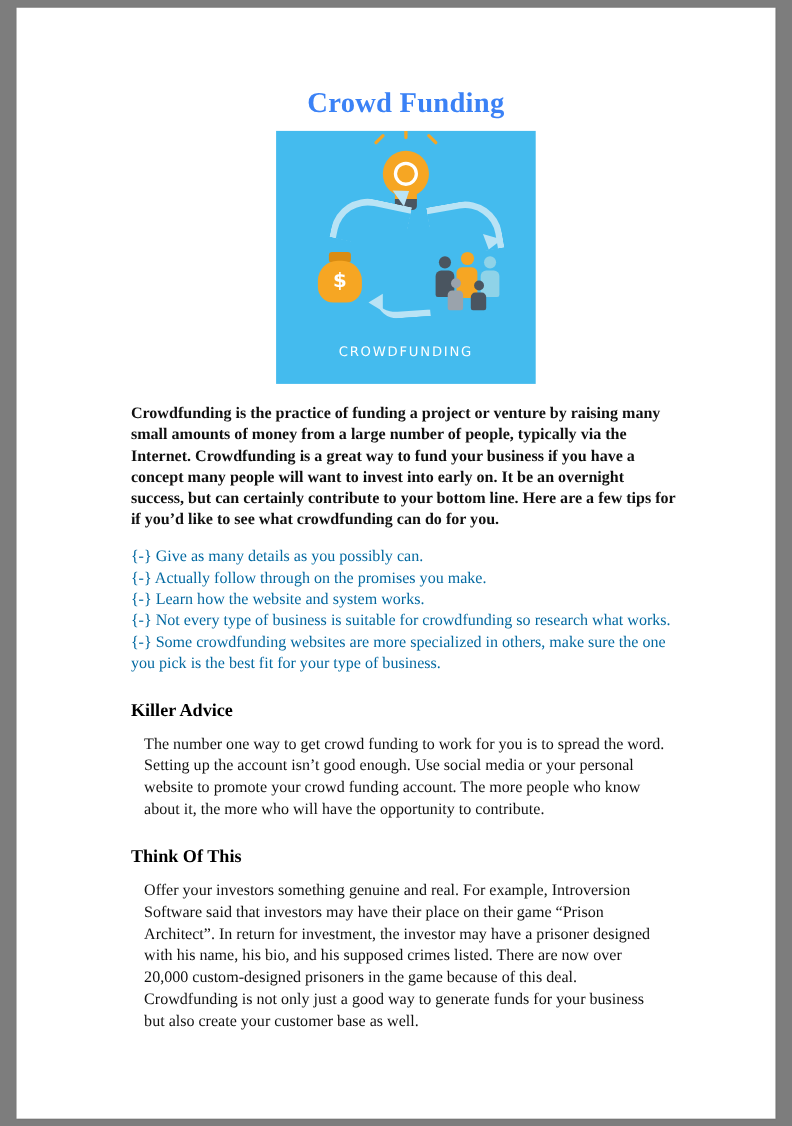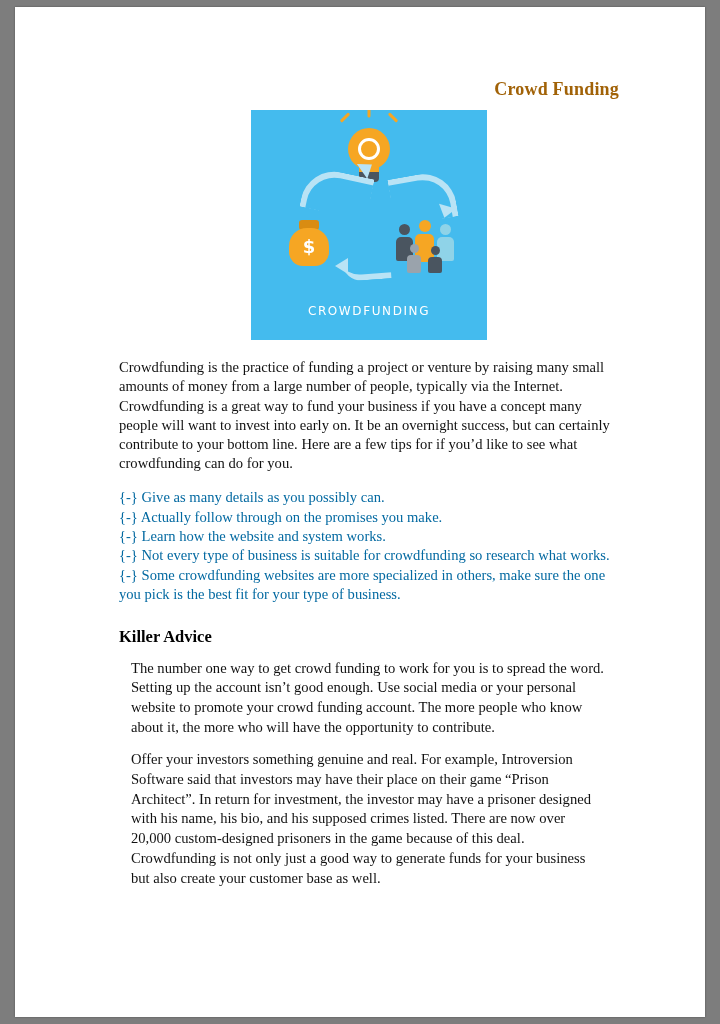--- a/index.html
+++ b/index.html
@@ -25,23 +25,23 @@
   }
   .content {
     position: absolute;
     left: 104px;
     top: 72px;
     width: 500px;
   }
   .doc-title {
     font-family: "Liberation Serif", serif;
     font-weight: bold;
-    font-size: 18px;
-    text-align: right;
-    color: #a16207;
+    font-size: 26px;
+    text-align: center;
+    color: #3b82f6;
     margin: 0 0 10px 0;
     letter-spacing: 0.2px;
   }
   .figure {
     width: 236px;
     height: 230px;
     margin: 0 auto 0 auto;
     background: #44bbee;
     position: relative;
     overflow: hidden;
@@ -56,20 +56,21 @@
     font-family: "DejaVu Sans", sans-serif;
     font-size: 12px;
     letter-spacing: 1.6px;
   }
   .body-block {
     margin-top: 18px;
     font-size: 14.6px;
     line-height: 1.32;
     color: #111;
     text-align: left;
+    font-weight: bold;
   }
   h2.section {
     font-family: "Liberation Serif", serif;
     font-weight: bold;
     font-size: 16.5px;
     margin: 22px 0 12px 0;
     color: #000;
   }
   .list {
     font-size: 14.6px;
@@ -212,16 +213,17 @@
       <p class="li">{-} Give as many details as you possibly can.</p>
       <p class="li">{-} Actually follow through on the promises you make.</p>
       <p class="li">{-} Learn how the website and system works.</p>
       <p class="li">{-} Not every type of business is suitable for crowdfunding so research what works.</p>
       <p class="li">{-} Some crowdfunding websites are more specialized in others, make sure the one you pick is the best fit for your type of business.</p>
     </div>
 
     <h2 class="section">Killer Advice</h2>
     <p class="para">The number one way to get crowd funding to work for you is to spread the word. Setting up the account isn’t good enough. Use social media or your personal website to promote your crowd funding account. The more people who know about it, the more who will have the opportunity to contribute.</p>
 
+    <h2 class="section">Think Of This</h2>
     <p class="para">Offer your investors something genuine and real. For example, Introversion Software said that investors may have their place on their game “Prison Architect”. In return for investment, the investor may have a prisoner designed with his name, his bio, and his supposed crimes listed. There are now over 20,000 custom-designed prisoners in the game because of this deal. Crowdfunding is not only just a good way to generate funds for your business but also create your customer base as well.</p>
 
   </div>
 </div>
 
 </body></html>

